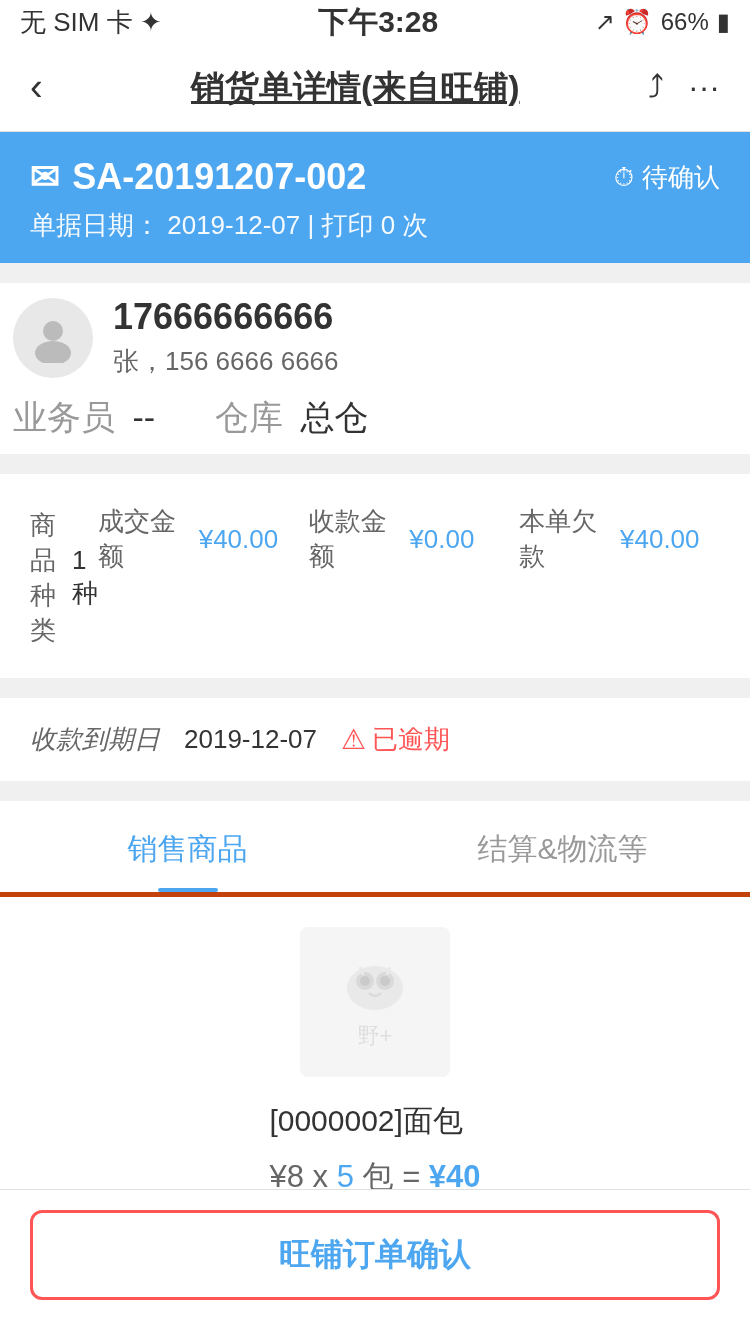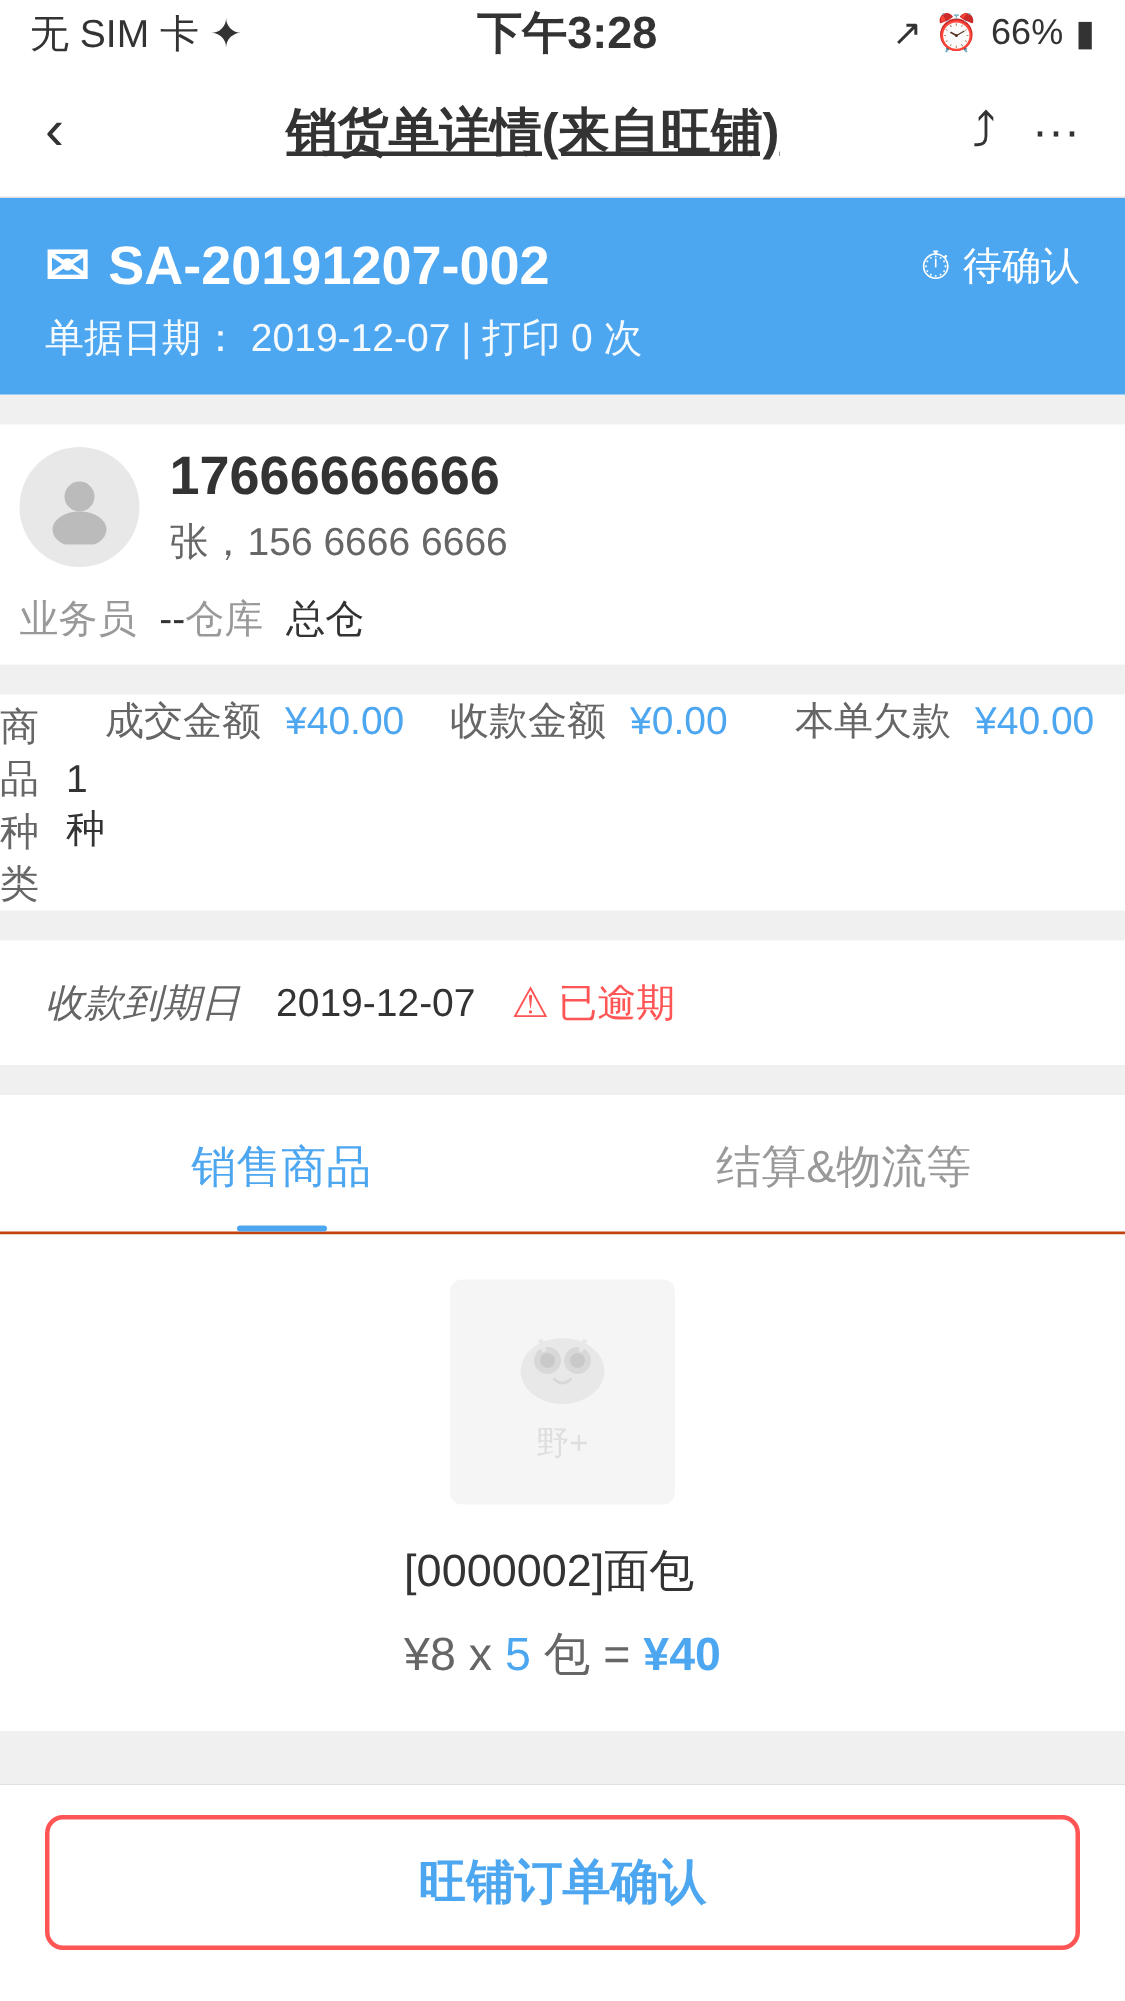--- a/index.html
+++ b/index.html
@@ -123,30 +123,32 @@
       color: #333;
     }
     .customer-name {
       font-size: 26px;
       color: #666;
       margin-top: 6px;
     }
     .customer-meta {
       display: flex;
       margin-top: 16px;
-      font-size: 26px;
+      font-size: 34px;
       color: #666;
+      gap: 60px;
     }
     .meta-label { color: #999; }
     .meta-value { color: #333; margin-left: 8px; }
 
     
     .summary-section {
       background: #fff;
       margin-top: 20px;
+      padding: 30px;
     }
     .summary-row {
       display: flex;
       align-items: flex-start;
     }
     .summary-left {
       display: flex;
       align-items: center;
       gap: 16px;
       flex: 1;
@@ -190,21 +192,21 @@
       font-size: 26px;
     }
 
     
     .tabs-section {
       background: #fff;
       margin-top: 20px;
     }
     .tabs-row {
       display: flex;
-      border-bottom: 2px solid #c2410c;
+      border-bottom: 5px solid #c2410c;
     }
     .tab-item {
       flex: 1;
       text-align: center;
       padding: 28px 0 22px;
       font-size: 30px;
       color: #999;
       position: relative;
       cursor: pointer;
     }

